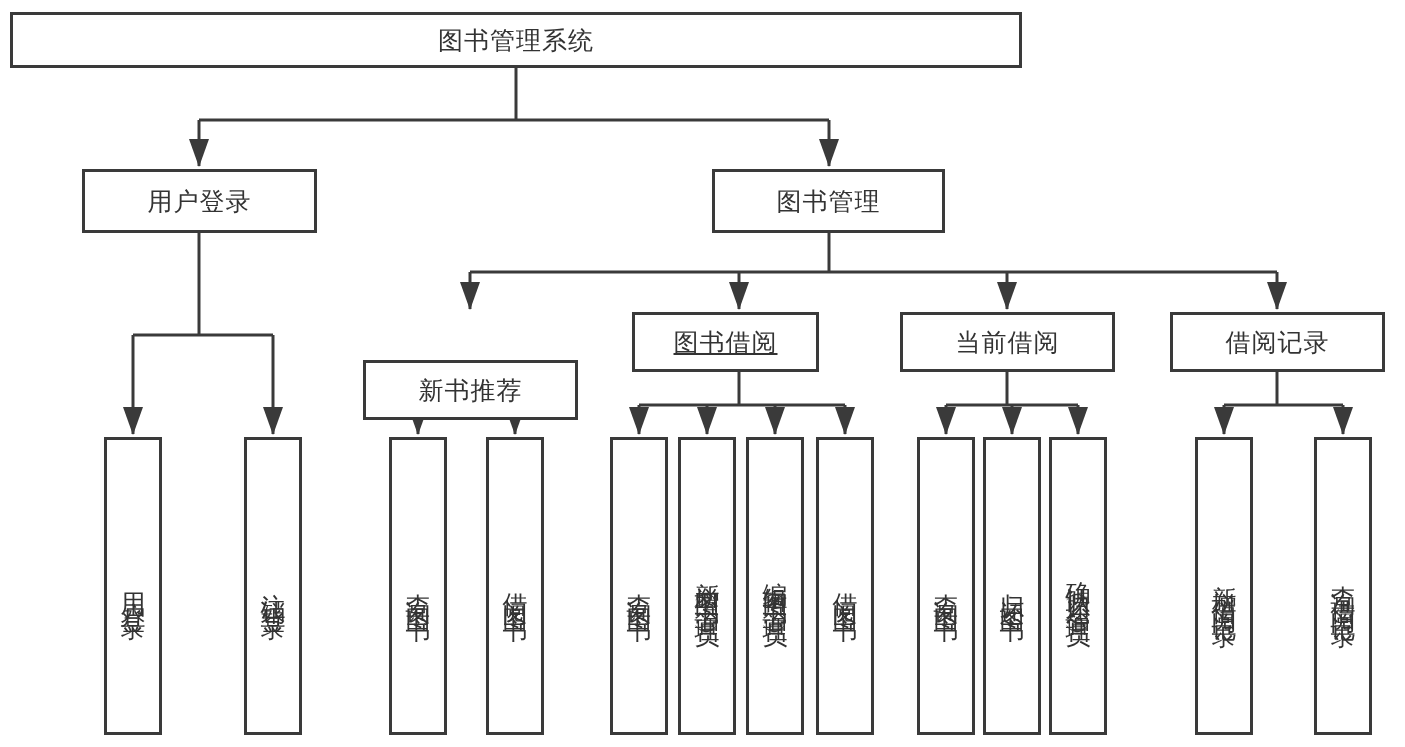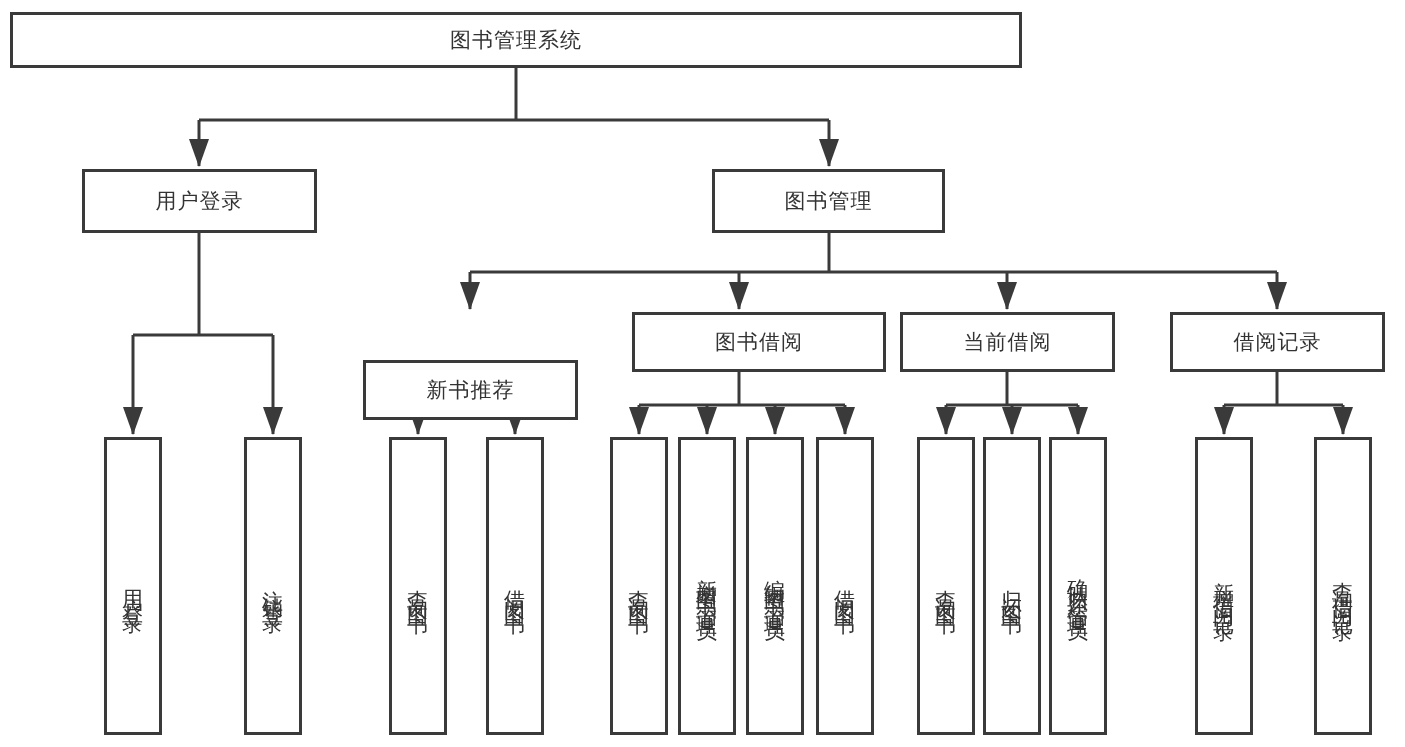--- a/index.html
+++ b/index.html
@@ -30,21 +30,21 @@
   }
   #connectors .arrowhead { fill: var(--line); }
   .node {
     position: absolute;
     box-sizing: border-box;
     border: 3px solid var(--line);
     background: var(--background);
     display: flex;
     align-items: center;
     justify-content: center;
-    font-size: 21px;
+    font-size: 25px;
     color: var(--text);
     letter-spacing: 1px;
     text-align: center;
   }
   .vnode {
     writing-mode: vertical-rl;
     text-orientation: mixed;
     letter-spacing: 8px;
     line-height: 1;
     padding-top: 6px;
@@ -59,21 +59,21 @@
     white-space: nowrap;
     z-index: 6;
     letter-spacing: 0.5px;
   }
 
   
   .n-root  { left: 10px;   top: 12px;  width: 1012px; height: 56px; }
   .n-login { left: 82px;   top: 169px; width: 235px;  height: 64px; }
   .n-mgmt  { left: 712px;  top: 169px; width: 233px;  height: 64px; }
   .n-g0 { left: 363px;  top: 312px; width: 215px; height: 60px; margin-top: 48px; }
-  .n-g1 { left: 632px;  top: 312px; width: 254px; height: 60px; }
+  .n-g1 { left: 632px;  top: 312px; width: 187px; height: 60px; text-decoration: underline; }
   .n-g2 { left: 900px;  top: 312px; width: 215px; height: 60px; }
   .n-g3 { left: 1170px; top: 312px; width: 215px; height: 60px; }
   .n-a1 { left: 104px;  top: 437px; width: 58px; height: 298px; }
   .n-a2 { left: 244px;  top: 437px; width: 58px; height: 298px; }
   .n-b1 { left: 389px;  top: 437px; width: 58px; height: 298px; }
   .n-b2 { left: 486px;  top: 437px; width: 58px; height: 298px; }
   .n-c1 { left: 610px;  top: 437px; width: 58px; height: 298px; }
   .n-c2 { left: 678px;  top: 437px; width: 58px; height: 298px; letter-spacing: 6px; }
   .n-c3 { left: 746px;  top: 437px; width: 58px; height: 298px; letter-spacing: 6px; }
   .n-c4 { left: 816px;  top: 437px; width: 58px; height: 298px; }

